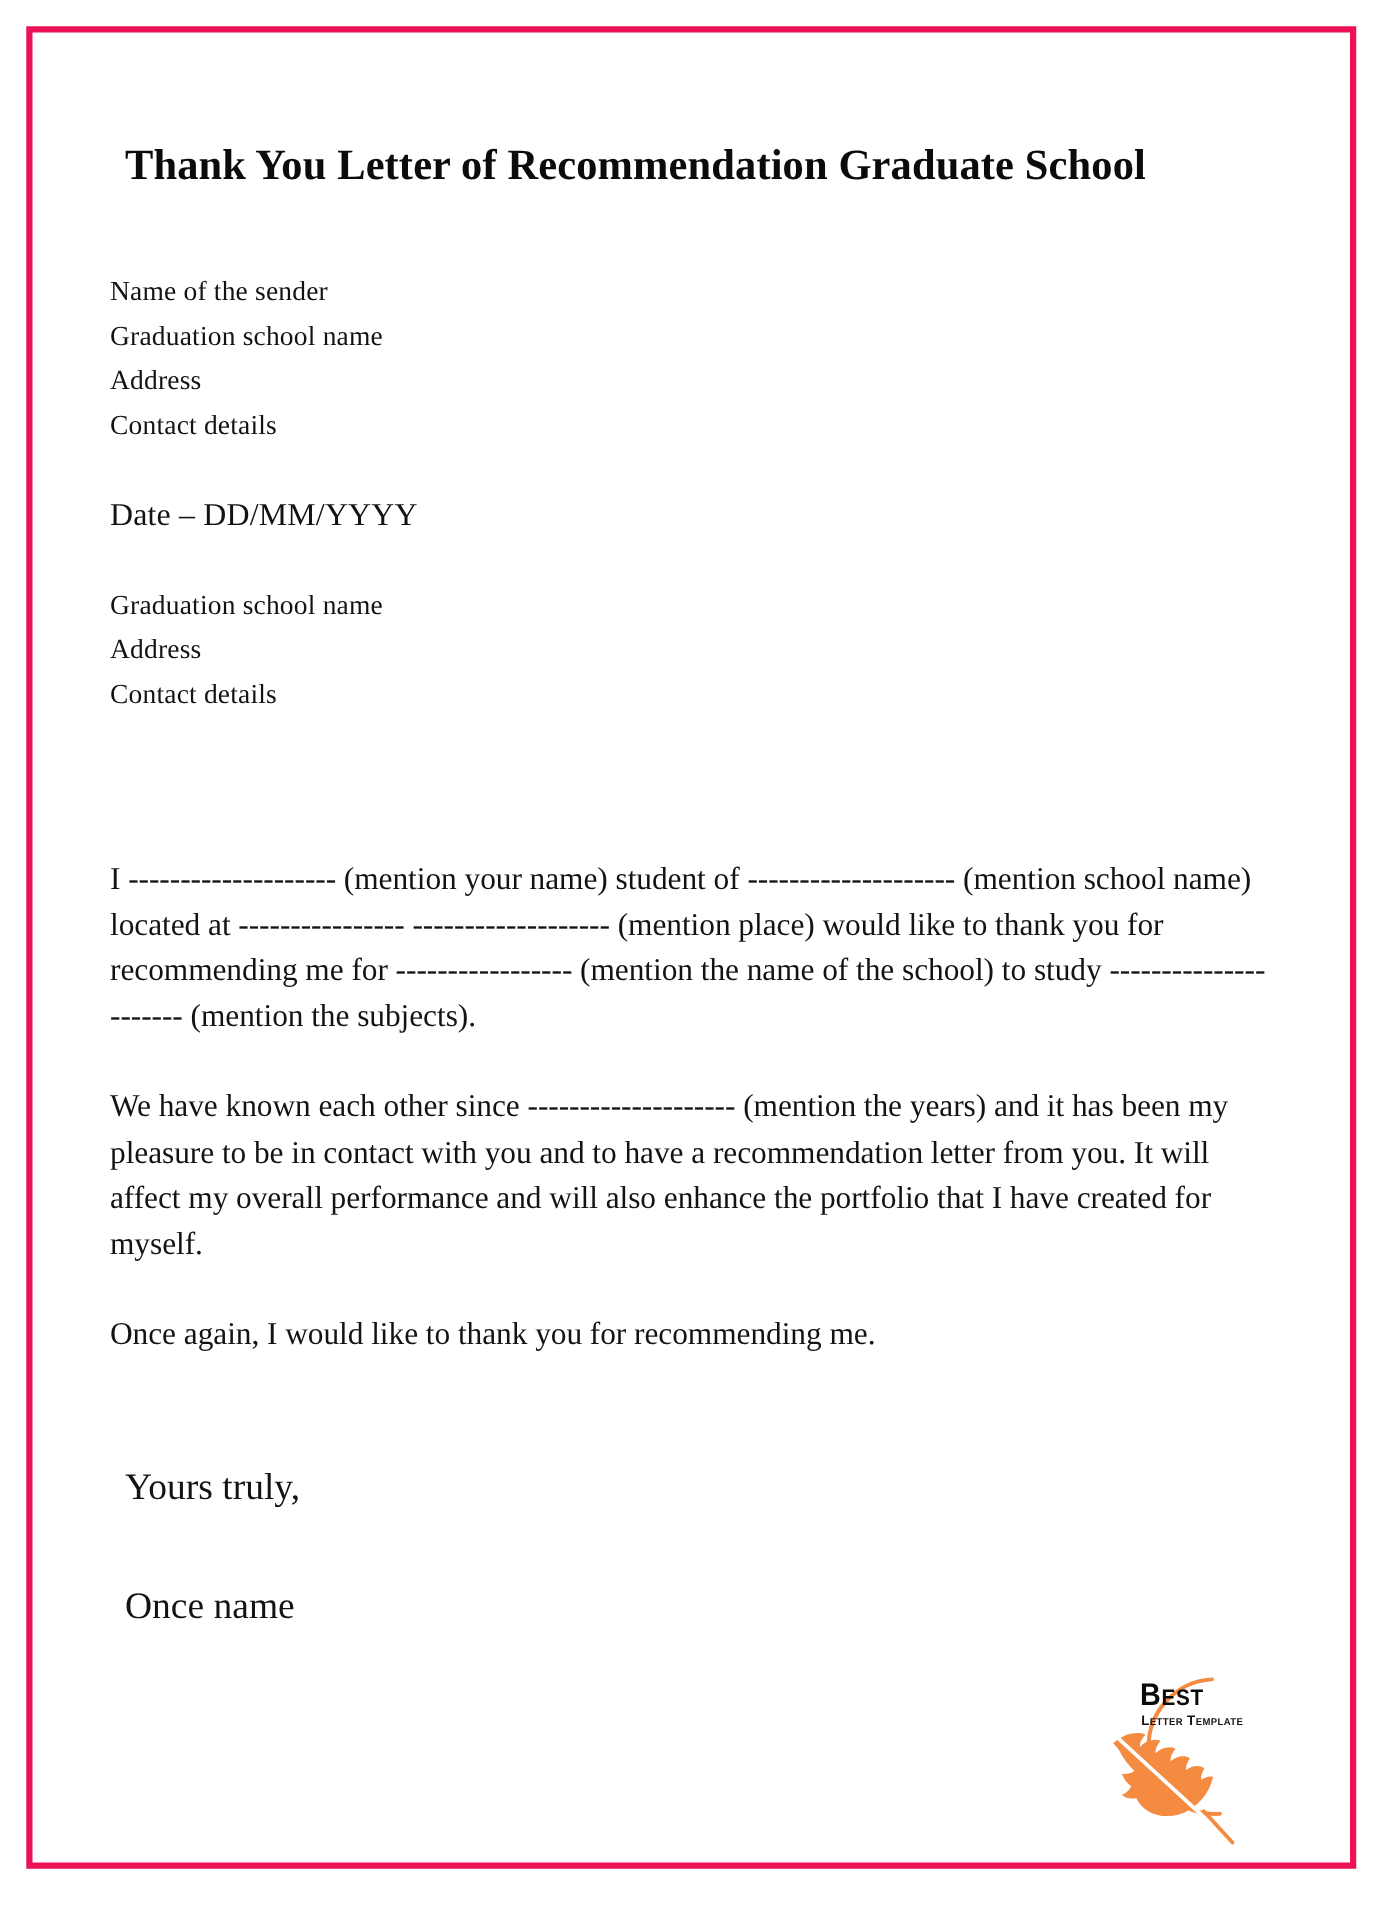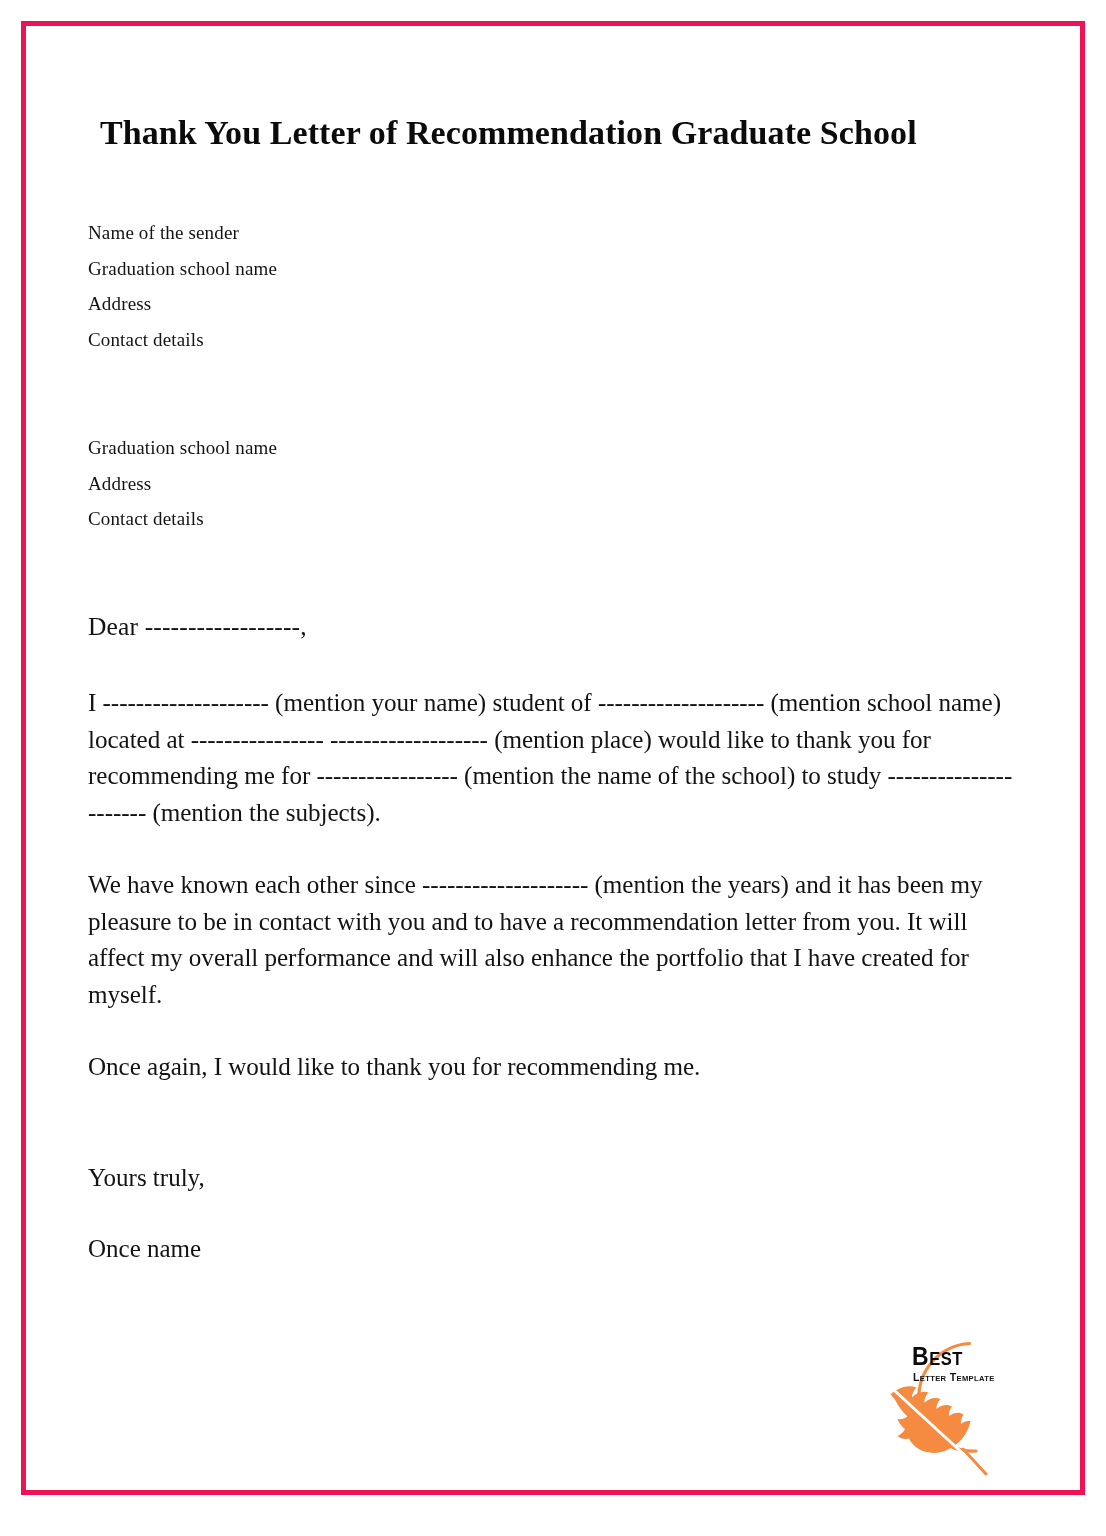--- a/index.html
+++ b/index.html
@@ -51,21 +51,21 @@
     color: #0b0b0b;
     margin: 0 0 0 12px;
     line-height: 1.18;
     transform: scaleX(0.985);
     transform-origin: left center;
     white-space: nowrap;
   }
 
   
   .addr {
-    font-size: 19px;
+    font-size: 22px;
     line-height: 35.8px;
     color: #131313;
     margin: 0;
     letter-spacing: 0.15px;
   }
   .addr div { white-space: nowrap; }
 
   .meta-line {
     font-size: 25.5px;
     line-height: 35.8px;
@@ -81,24 +81,24 @@
     line-height: 36.5px;
     color: #131313;
     margin: 0;
     text-align: left;
     letter-spacing: -0.05px;
     transform: scaleX(0.985);
     transform-origin: left top;
   }
 
   .sig {
-    font-size: 25px;
+    font-size: 30px;
     line-height: 35.8px;
     color: #131313;
-    margin: 0;
+    margin: 12px;
     white-space: nowrap;
   }
 
   
   .gap-title   { height: 62px; }
   .gap-sm      { height: 36px; }
   .gap-md      { height: 36px; }
   .gap-lg      { height: 40px; }
   .gap-xl      { height: 74px; }
   .gap-sig     { height: 36px; }
@@ -156,35 +156,35 @@
 
     <div class="addr">
       <div>Name of the sender</div>
       <div>Graduation school name</div>
       <div>Address</div>
       <div>Contact details</div>
     </div>
 
     <div class="gap-sm"></div>
 
+    <p class="meta-line">Date – DD/MM/YYYY</p>
 
     <div class="gap-md"></div>
 
     <div class="addr">
       <div>Graduation school name</div>
       <div>Address</div>
       <div>Contact details</div>
     </div>
 
     <div class="gap-md"></div>
 
 
     <div class="gap-sm"></div>
 
-    <p class="meta-line">Dear ------------------,</p>
 
     <div class="gap-lg"></div>
 
     <p class="para">I -------------------- (mention your name) student of -------------------- (mention school name) located at ---------------- ------------------- (mention place) would like to thank you for recommending me for ----------------- (mention the name of the school) to study ---------------------- (mention the subjects).</p>
 
     <div class="gap-sm"></div>
 
     <p class="para">We have known each other since -------------------- (mention the years) and it has been my pleasure to be in contact with you and to have a recommendation letter from you. It will affect my overall performance and will also enhance the portfolio that I have created for myself.</p>
 
     <div class="gap-sm"></div>

